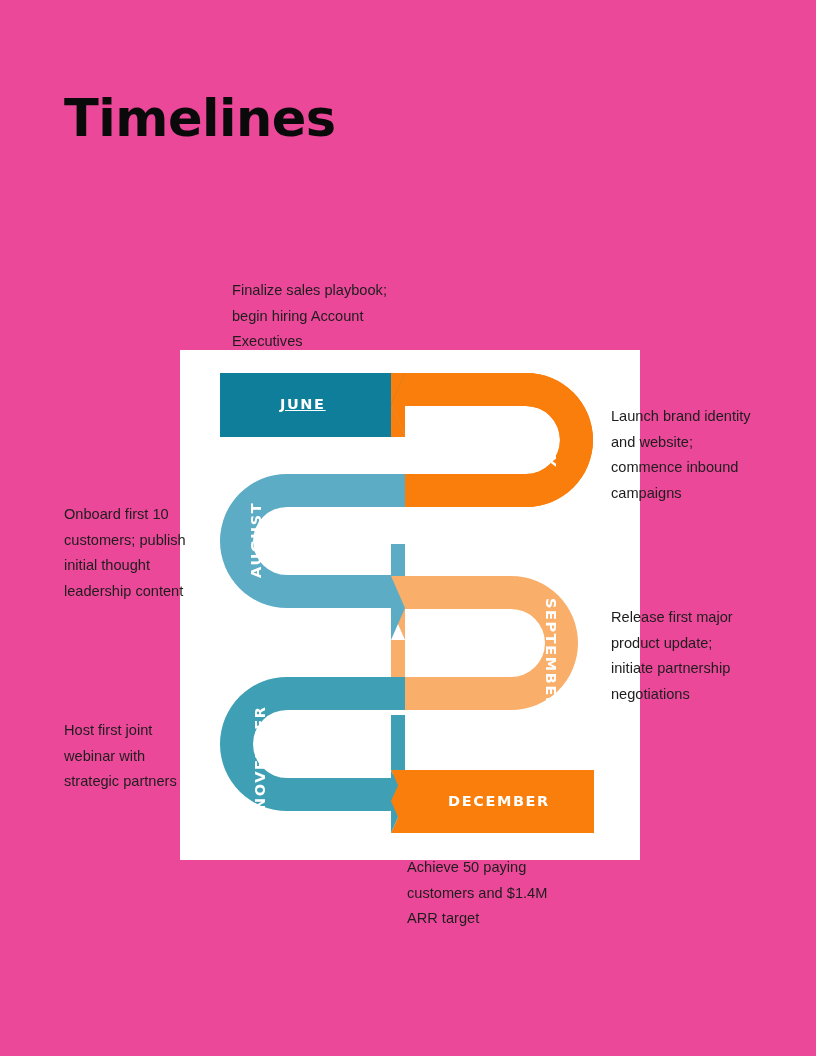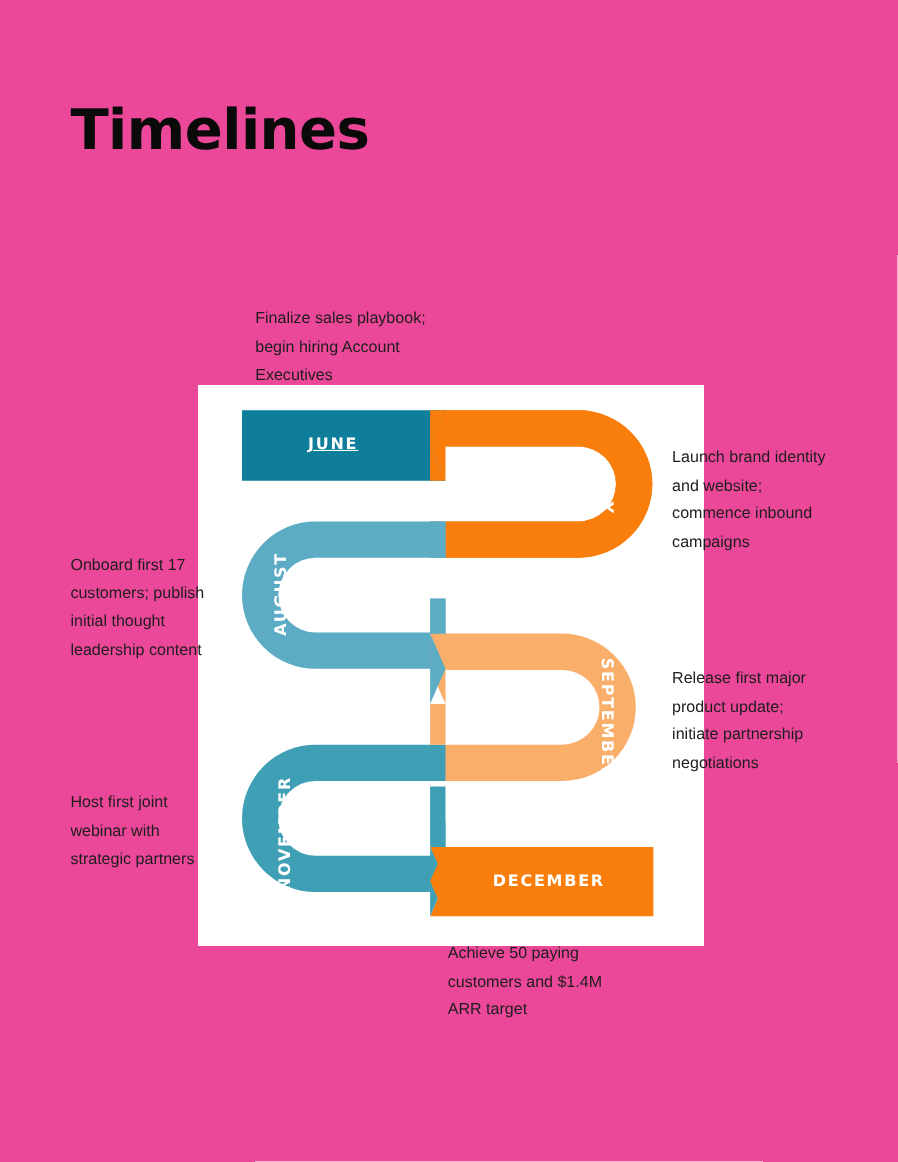--- a/index.html
+++ b/index.html
@@ -144,21 +144,21 @@
   <div class="month-label rot-cw" style="left:559px; top:598px;">SEPTEMBER</div>
 
   <div class="month-label rot-ccw" style="left:252px; top:810px;">NOVEMBER</div>
 
   <div class="month-label" style="left:448px; top:793px;">DECEMBER</div>
 
   <div class="note" style="left:220px; top:278px; width:185px;margin-left:12px;">Finalize sales playbook; begin hiring Account Executives</div>
 
   <div class="note" style="left:611px; top:404px; width:150px;">Launch brand identity and website; commence inbound campaigns</div>
 
-  <div class="note" style="left:64px; top:502px; width:148px;">Onboard first 17 customers; publish initial thought leadership content</div>
+  <div class="note" style="left:64px; top:502px; width:148px;">Onboard first 10 customers; publish initial thought leadership content</div>
 
   <div class="note" style="left:64px; top:718px; width:140px;">Host first joint webinar with strategic partners</div>
 
   <div class="note" style="left:611px; top:605px; width:145px;">Release first major product update; initiate partnership negotiations</div>
 
   <div class="note" style="left:407px; top:855px; width:160px;">Achieve 50 paying customers and $1.4M ARR target</div>
 
 </div>
 
 </body></html>

